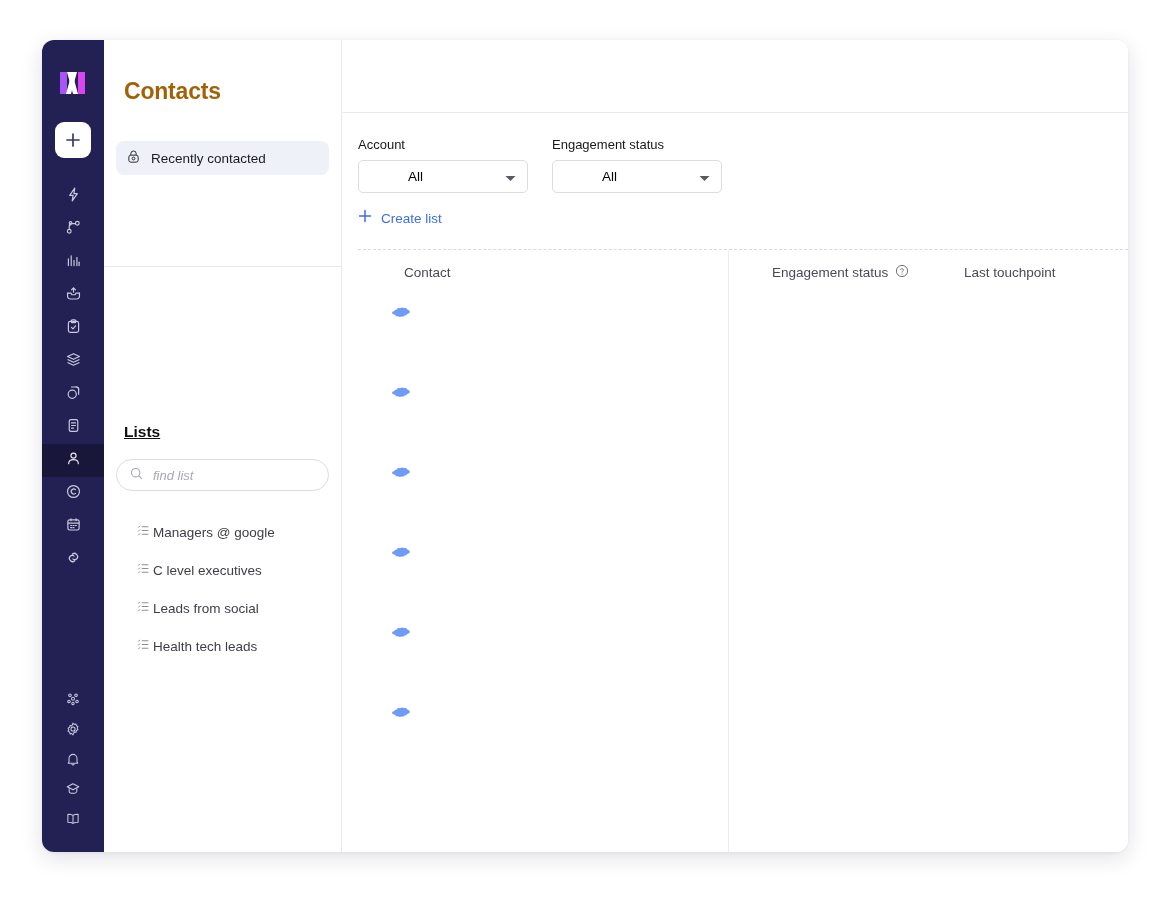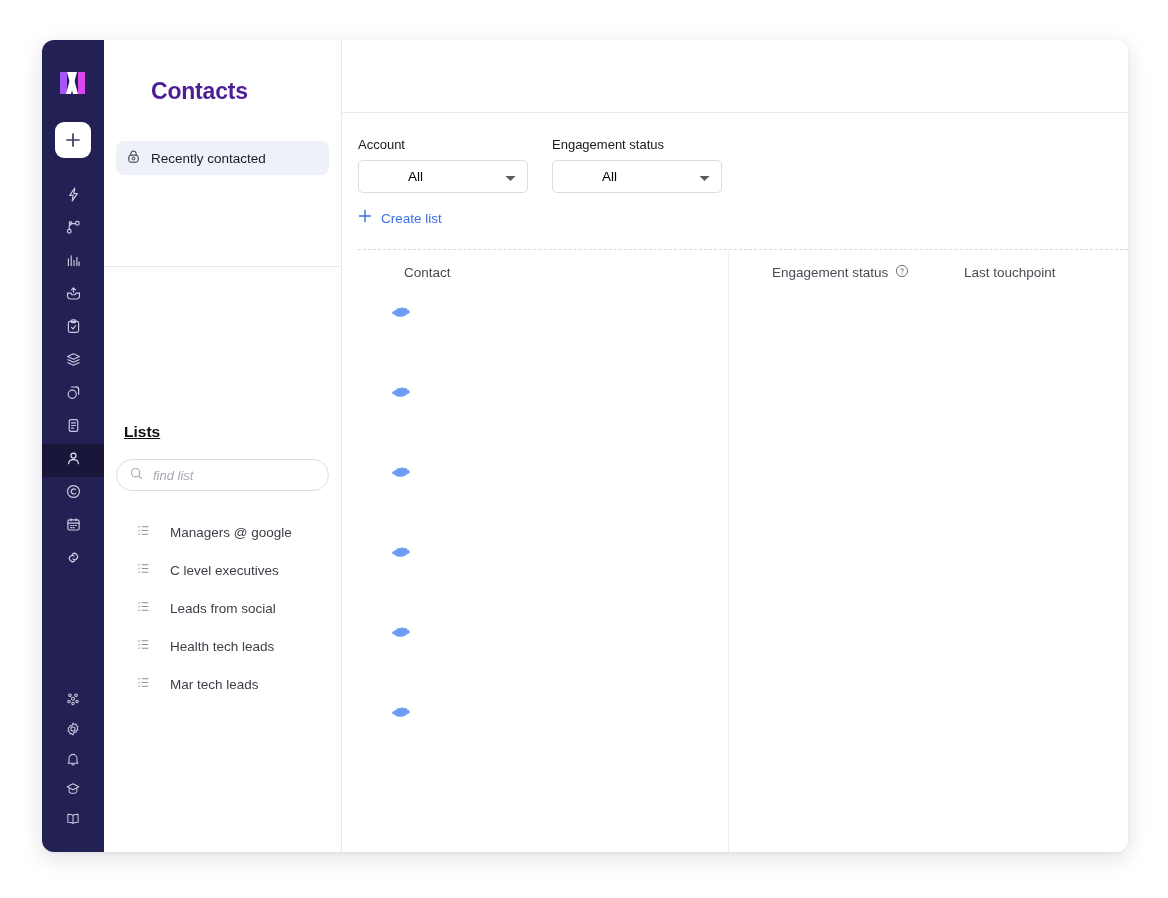--- a/index.html
+++ b/index.html
@@ -68,24 +68,23 @@
   .nav {
     width: 238px;
     flex: 0 0 238px;
     background: #ffffff;
     border-right: 1px solid #e8e8ee;
     position: relative;
   }
   .page-title {
     font-size: 23px;
     font-weight: bold;
-    color: #4c1d95;
+    color: #a16207;
     padding: 38px 0 0 20px;
     letter-spacing: -.2px;
-    margin-left: 27px;
   }
   .nav-pill {
     margin: 36px 12px 0 12px;
     height: 34px;
     border-radius: 8px;
     background: #eef1f8;
     display: flex; align-items: center;
     padding-left: 10px;
     gap: 10px;
     cursor: pointer;
@@ -123,21 +122,21 @@
     font-style: italic;
     color: #8b8b95;
     background: transparent;
     width: 160px;
   }
   .find-input::placeholder { color: #a9a9b3; font-style: italic; }
   .list-items { margin-top: 22px; }
   .list-item {
     height: 38px;
     display: flex; align-items: center;
-    gap: 19px;
+    gap: 2px;
     padding-left: 32px;
     cursor: pointer;
   }
   .list-item-label {
     font-size: 13.5px;
     color: #3e3e48;
   }
 
   
   .main {
@@ -488,29 +487,20 @@
         <div class="list-item">
           <span>
             <svg width="15" height="15" viewBox="0 0 18 18" fill="none" stroke="#8e8e99" stroke-width="1.2" stroke-linecap="round">
               <path d="M7.4 4.5h7M7.4 9h7M7.4 13.5h7"></path>
               <path d="M3 5.2l1.4-1.4M3 9.7l1.4-1.4M3 14.2l1.4-1.4"></path>
             </svg>
           </span>
           <span class="list-item-label">Health tech leads</span>
         </div>
 
-        <div class="list-item">
-          <span>
-            <svg width="15" height="15" viewBox="0 0 18 18" fill="none" stroke="#8e8e99" stroke-width="1.2" stroke-linecap="round">
-              <path d="M7.4 4.5h7M7.4 9h7M7.4 13.5h7"></path>
-              <path d="M3 5.2l1.4-1.4M3 9.7l1.4-1.4M3 14.2l1.4-1.4"></path>
-            </svg>
-          </span>
-          <span class="list-item-label">Mar tech leads</span>
-        </div>
 
       </div>
     </div>
 
     <div class="main">
 
       <div class="topbar"></div>
 
       <div class="filters">
         <div class="filter-row">

